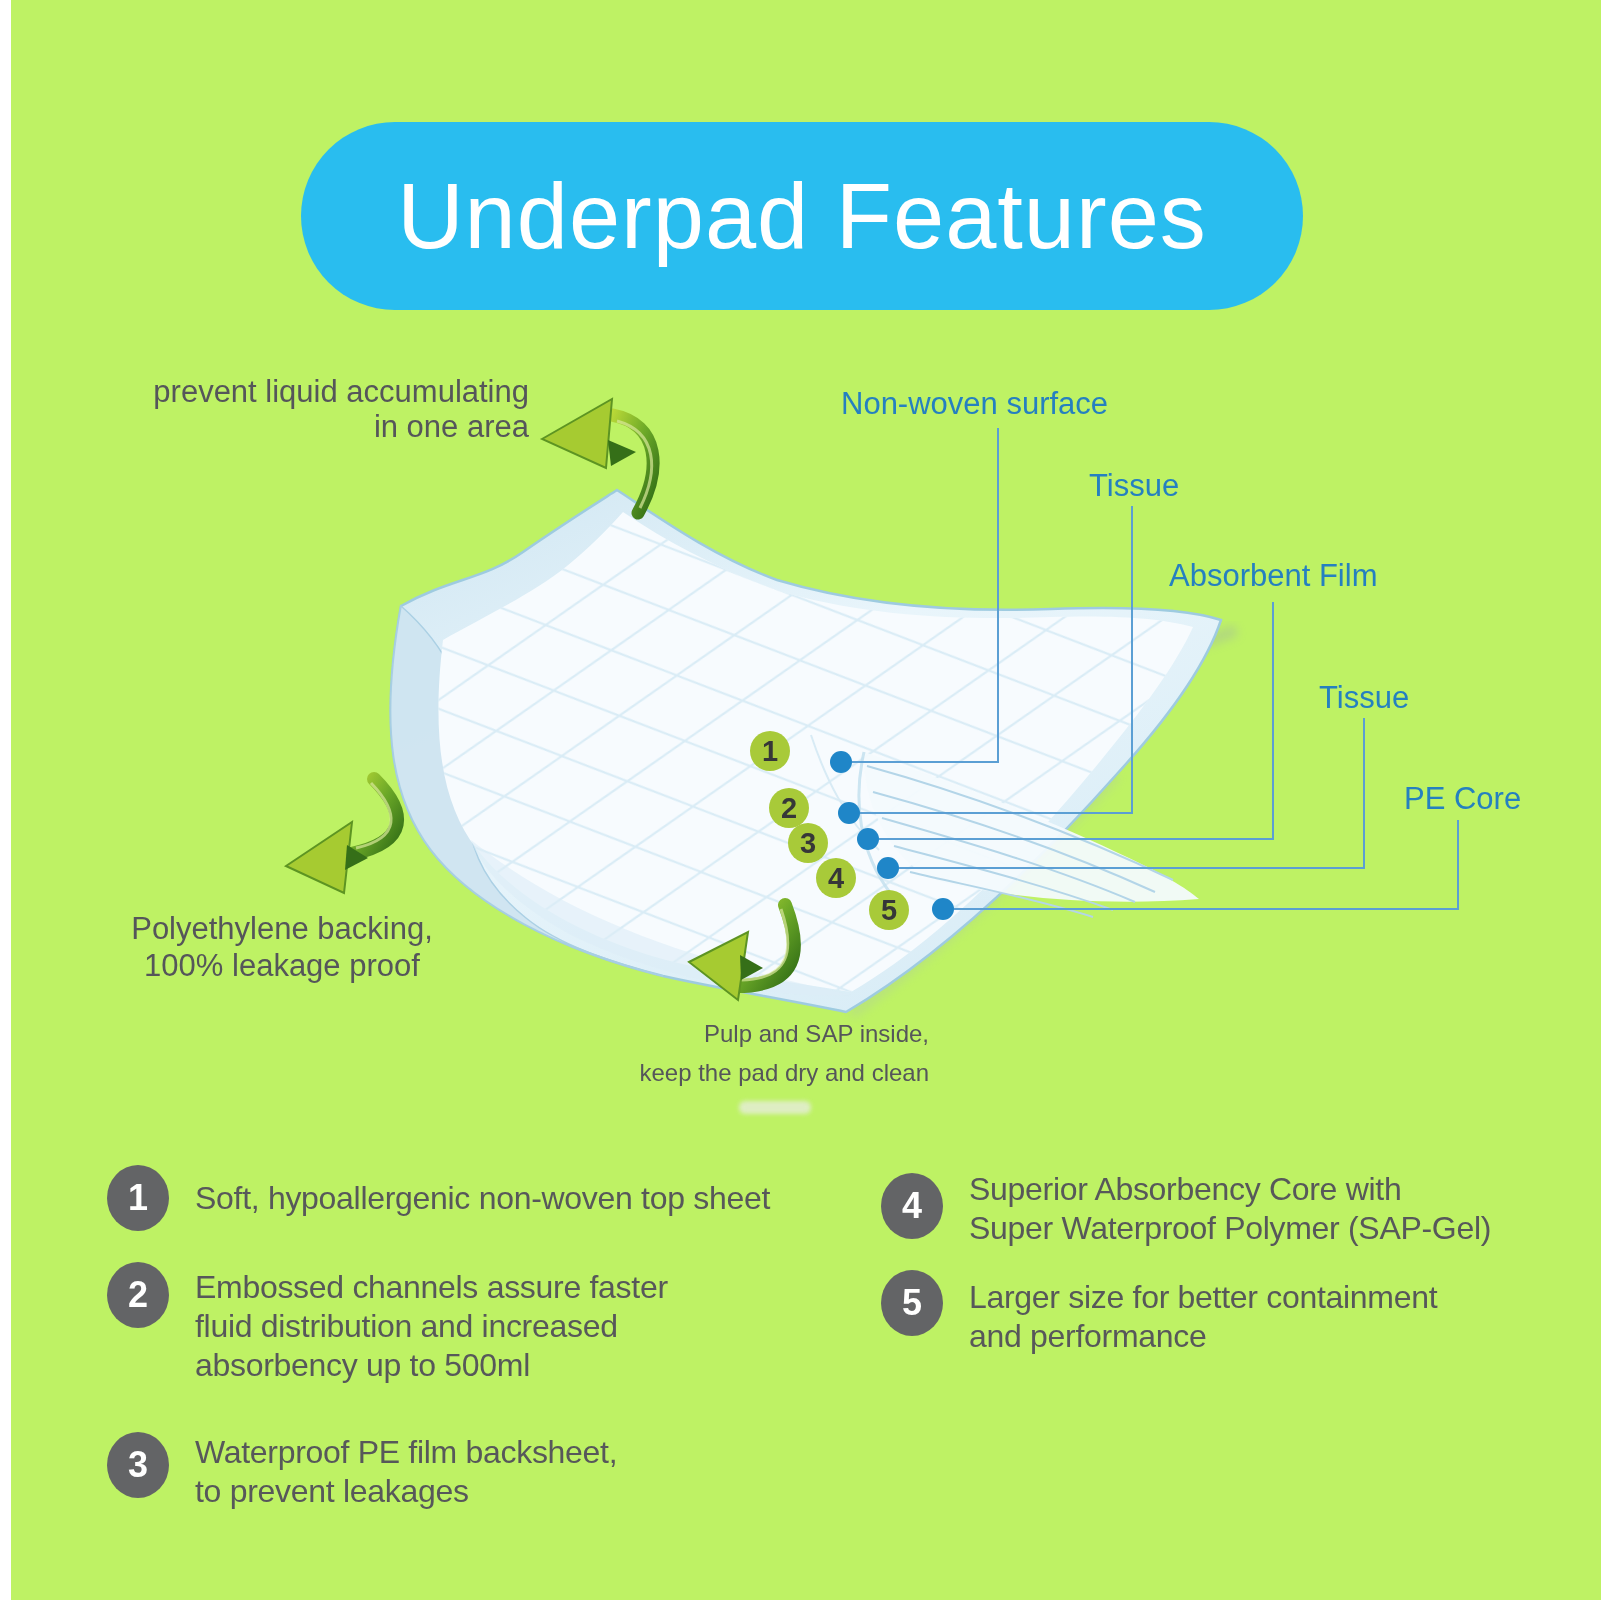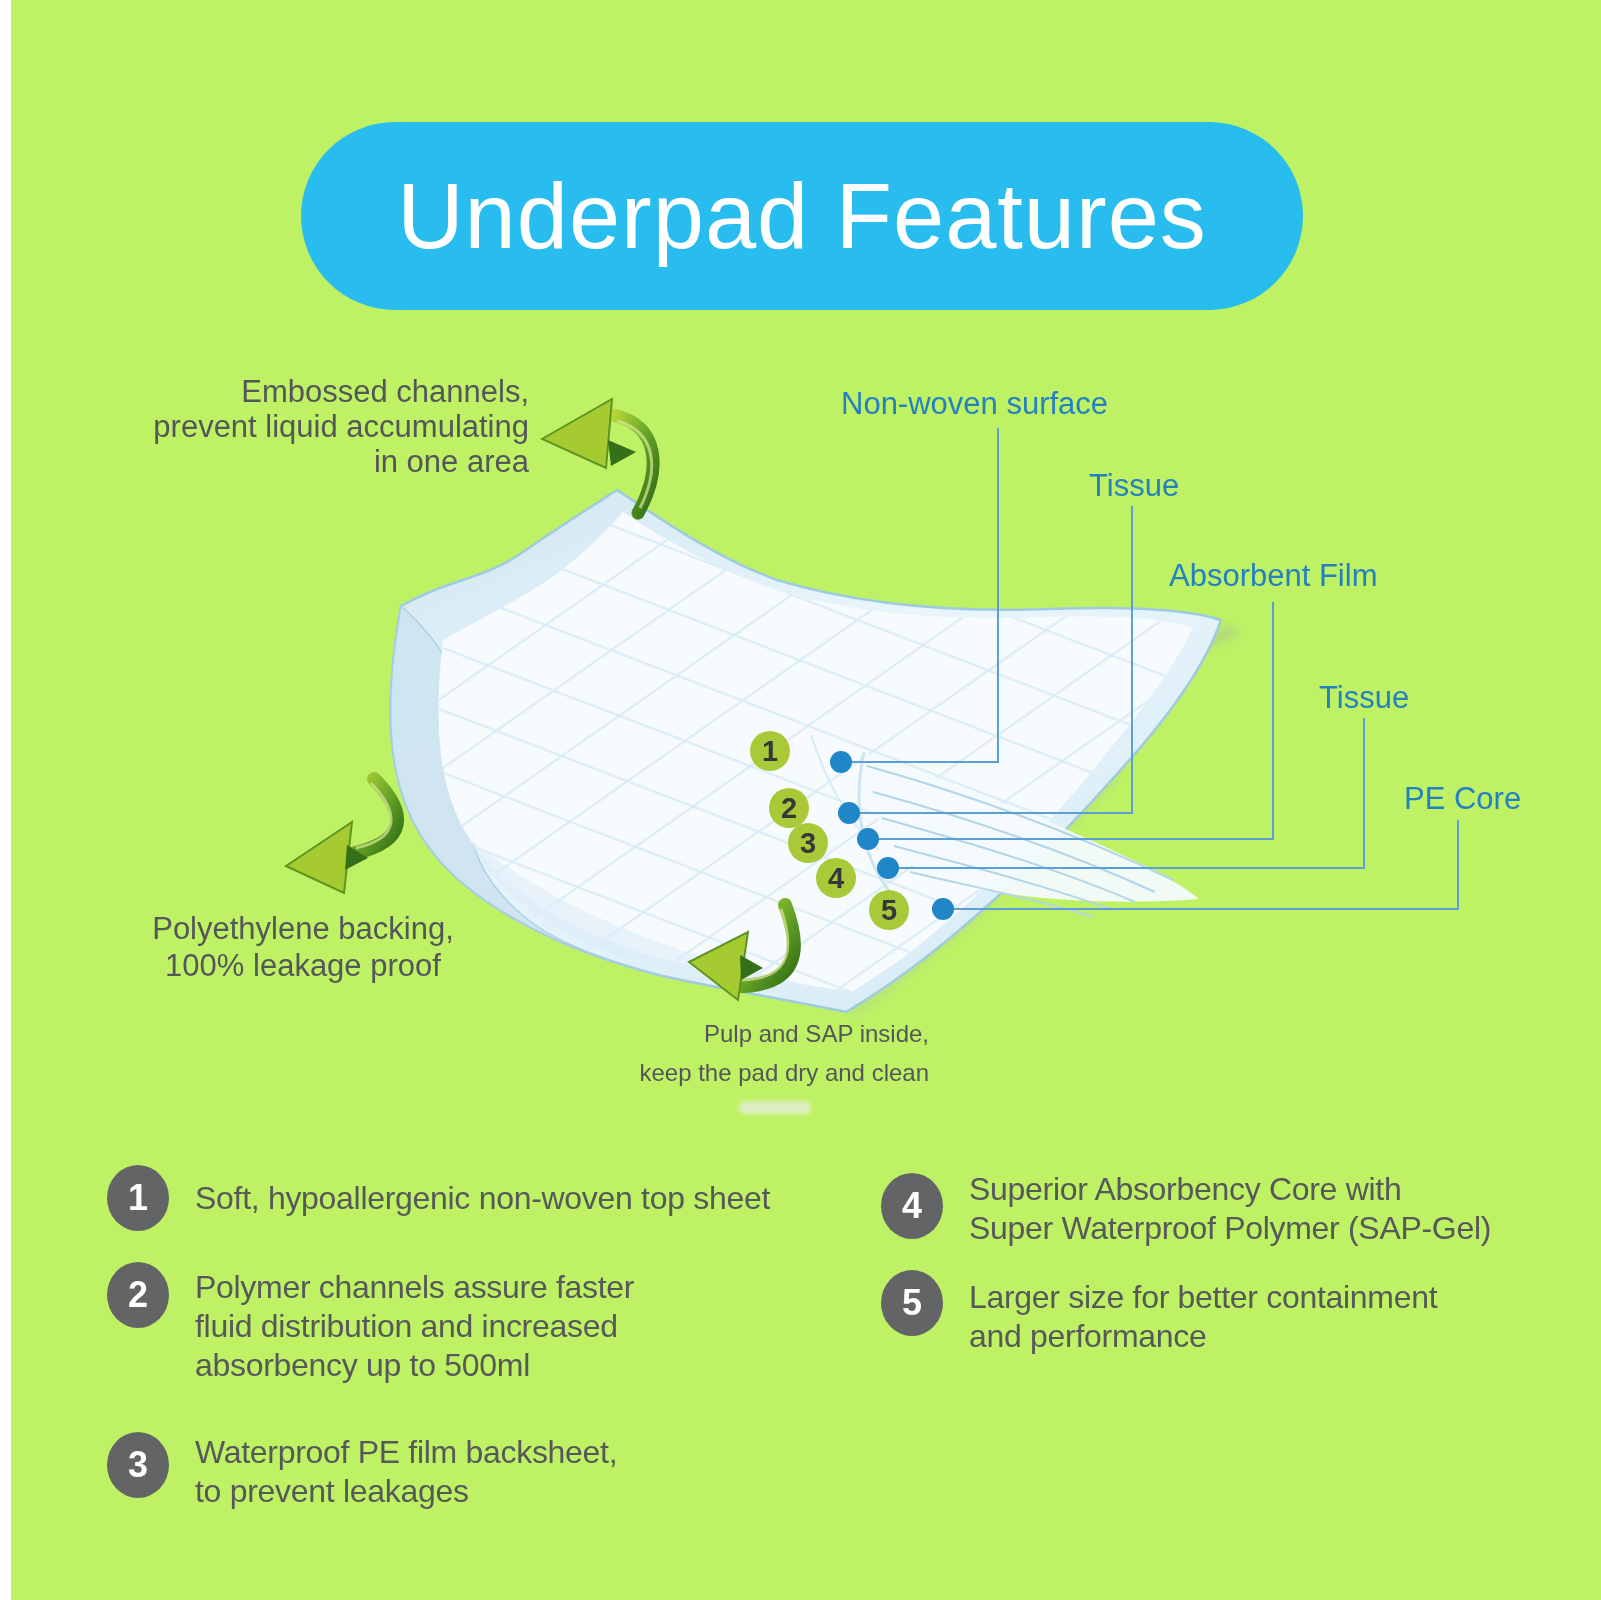--- a/index.html
+++ b/index.html
@@ -15,21 +15,21 @@
     left:290px;top:122px;width:1002px;height:188px;border-radius:94px;
     background:#29bdef;display:flex;align-items:center;justify-content:center;
   }
   .title-pill span{
     color:#ffffff;font-size:92px;font-weight:400;letter-spacing:1px;white-space:nowrap;
   }
 
   
   .ann{font-size:31px;line-height:35px;color:#55565a;font-weight:400;}
   .ann-embossed{left:90px;top:374px;width:428px;text-align:right;}
-  .ann-poly{left:116px;top:910px;width:352px;text-align:center;line-height:37px;}
+  .ann-poly{left:95px;top:910px;width:352px;text-align:center;line-height:37px;}
   .ann-pulp{left:418px;top:1014px;width:500px;text-align:right;font-size:24px;line-height:39px;}
 
   
   .llabel{font-size:31px;color:#2580c0;white-space:nowrap;font-weight:400;}
 
   
   .gbadge{
     width:40px;height:40px;border-radius:50%;background:#a8ca39;
     display:flex;align-items:center;justify-content:center;
     color:#363738;font-size:29px;font-weight:bold;
@@ -177,21 +177,20 @@
       <circle cx="877" cy="868" r="11"></circle>
       <circle cx="932" cy="909" r="11"></circle>
     </g>
   </svg>
 
   <div class="abs title-pill">
     <span>Underpad Features</span>
   </div>
 
   <div class="abs ann ann-embossed">
-    <div>Embossed channels,</div>
     <div>prevent liquid accumulating</div>
     <div>in one area</div>
   </div>
 
   <div class="abs ann ann-poly">
     <div>Polyethylene backing,</div>
     <div>100% leakage proof</div>
   </div>
 
   <div class="abs ann ann-pulp">
@@ -216,21 +215,21 @@
   <div class="abs feature f-center" style="left:96px;top:1165px">
     <div class="fbadge">1</div>
     <div class="ftext">
       <div>Soft, hypoallergenic non-woven top sheet</div>
     </div>
   </div>
 
   <div class="abs feature" style="left:96px;top:1262px">
     <div class="fbadge">2</div>
     <div class="ftext" style="margin-top:6px">
-      <div>Polymer channels assure faster</div>
+      <div>Embossed channels assure faster</div>
       <div>fluid distribution and increased</div>
       <div>absorbency up to 500ml</div>
     </div>
   </div>
 
   <div class="abs feature" style="left:96px;top:1430px">
     <div class="fbadge" style="margin-top:2px">3</div>
     <div class="ftext" style="margin-top:3px">
       <div>Waterproof PE film backsheet,</div>
       <div>to prevent leakages</div>

